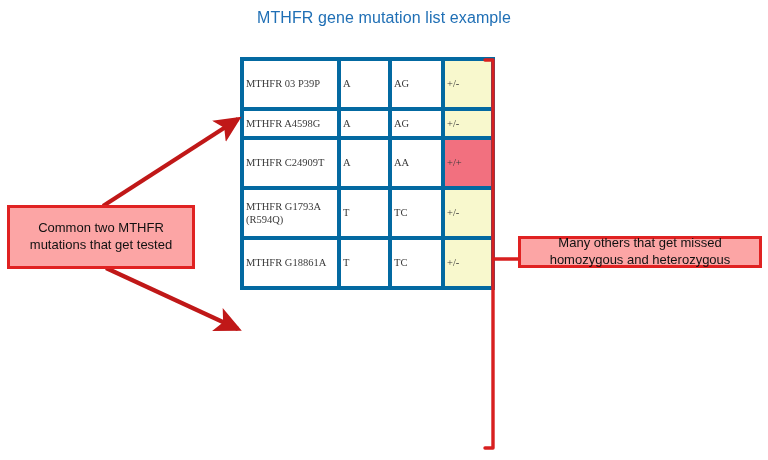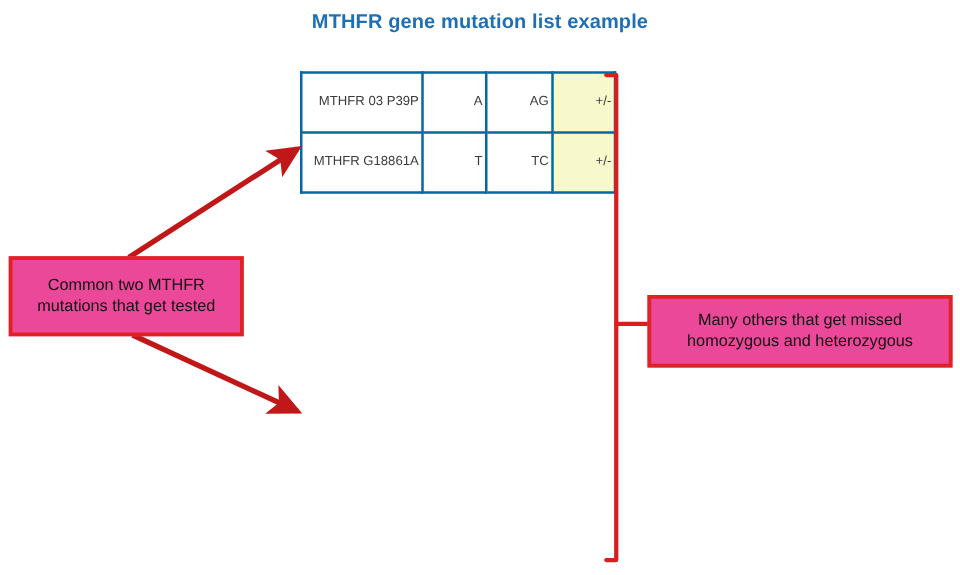--- a/index.html
+++ b/index.html
@@ -11,42 +11,43 @@
     position:relative;
   }
   #stage{position:relative;width:768px;height:460px;}
 
   
   .title{
     position:absolute;
     left:0;top:9px;width:768px;
     text-align:center;
     font-size:16px;
-    font-weight:bold;
+    font-weight:normal;
     color:#1f6fb5;
     letter-spacing:.1px;
   }
 
   
   .table{
     position:absolute;
     left:240px;top:57px;
     width:251px;
     border-collapse:collapse;
     background:#ffffff;
     table-layout:fixed;
   }
   .table td{
-    border:2px solid #0369a1;
+    border:4px solid #0369a1;
     font-size:10.5px;
     color:#3a3a3a;
-    text-align:right;
+    text-align:left;
     vertical-align:middle;
     padding:0 2px;
     line-height:1.25;
+    font-family:Liberation Serif, serif;
   }
   .c-name{width:97px;}
   .c-a{width:51px;}
   .c-b{width:53px;}
   .c-z{width:50px;}
 
   tr.tall td{height:46px;}
   tr.short td{height:25px;}
 
   .zyg{font-size:10.5px;}
@@ -59,33 +60,33 @@
     position:absolute;
     left:0px;right:0px;bottom:0px;
     height:2.5px;
     background:#cc1111;
   }
 
   
   .box{
     position:absolute;
     border:3px solid #e02222;
-    background:#ec4899;
+    background:#fca5a5;
     box-sizing:border-box;
     display:flex;
     align-items:center;
     justify-content:center;
     text-align:center;
     color:#111111;
     font-size:13px;
     line-height:1.28;
     padding:3px 6px;
   }
   #box-left{left:7px;top:205px;width:188px;height:64px;}
-  #box-right{left:518px;top:236px;width:244px;height:58px;}
+  #box-right{left:518px;top:236px;width:244px;height:32px;}
 
   
   svg.overlay{
     position:absolute;left:0;top:0;
     width:768px;height:460px;
     pointer-events:none;
   }
 </style>
 </head>
 <body>
@@ -99,20 +100,38 @@
       <col class="c-name">
         <col class="c-a">
         <col class="c-b">
         <col class="c-z">
     </colgroup>
     <tbody id="table-body">
         <tr class="tall">
           <td>MTHFR 03 P39P</td>
           <td>A</td>
           <td>AG</td>
+          <td class="zyg" style="background: rgb(248, 248, 205);">+/-</td>
+        </tr>
+        <tr class="short">
+          <td>MTHFR A4598G</td>
+          <td>A</td>
+          <td>AG</td>
+          <td class="zyg" style="background: rgb(248, 248, 205);">+/-</td>
+        </tr>
+        <tr class="tall">
+          <td>MTHFR C24909T</td>
+          <td>A</td>
+          <td>AA</td>
+          <td class="zyg" style="background: rgb(242, 112, 127);">+/+</td>
+        </tr>
+        <tr class="tall">
+          <td>MTHFR G1793A (R594Q)</td>
+          <td>T</td>
+          <td>TC</td>
           <td class="zyg" style="background: rgb(248, 248, 205);">+/-</td>
         </tr>
         <tr class="tall">
           <td>MTHFR G18861A</td>
           <td>T</td>
           <td>TC</td>
           <td class="zyg" style="background: rgb(248, 248, 205);">+/-</td>
         </tr>
       </tbody>
   </table>

